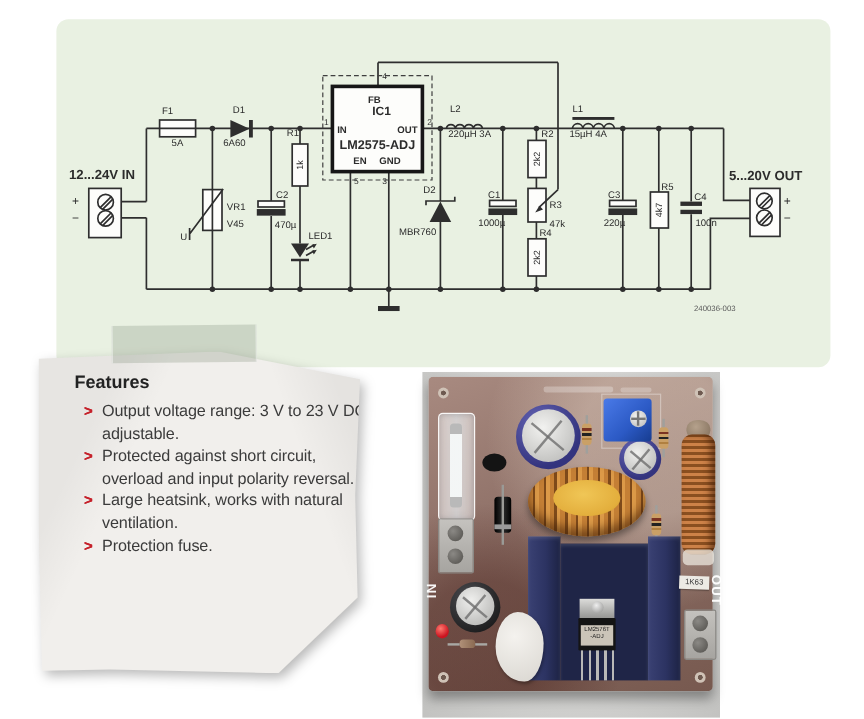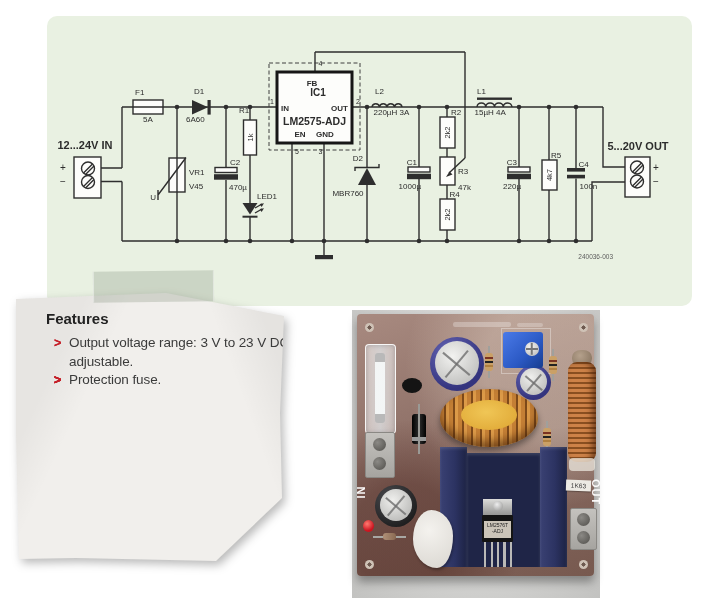--- a/index.html
+++ b/index.html
@@ -19,21 +19,21 @@
   .t8b{font-size:8px;font-weight:bold;}
   .t7{font-size:7px;}
   .t75{font-size:7.5px;}
   .t10b{font-size:10px;font-weight:bold;}
   .t105b{font-size:10.5px;font-weight:bold;}
   .t11b{font-size:11px;font-weight:bold;}
   .t10{font-size:10px;}
   .t65{font-size:6.5px;fill:#5c5c5c;}
 
   
-  .note-wrap{position:absolute;left:16px;top:293px;width:268px;height:268px;filter:drop-shadow(3px 4px 5px rgba(0,0,0,.28));z-index:2;}
+  .note-wrap{position:absolute;left:32px;top:293px;width:268px;height:268px;filter:drop-shadow(3px 4px 5px rgba(0,0,0,.28));z-index:2;}
   .note-paper{position:absolute;inset:0;background:
       linear-gradient(115deg,rgba(0,0,0,.045) 0 18%,rgba(255,255,255,0) 30%),
       linear-gradient(250deg,rgba(0,0,0,.05) 0 8%,rgba(255,255,255,0) 22%),
       var(--paper);
       clip-path:polygon(0px 6px,150px 0px,268px 23px,264px 120px,266px 205px,200px 268px,60px 265px,3px 266px,0px 140px);}
   .fold{position:absolute;left:0;top:0;width:268px;height:268px;background:linear-gradient(315deg,#d8d5cf 0%,#fbfaf7 55%,#ffffff 100%);clip-path:polygon(200px 268px,266px 205px,266px 268px);}
   .note-paper h3{margin:0;position:absolute;left:30px;top:17px;font-size:15px;color:#222;}
   .features-ul{list-style:none;margin:0;padding:0;position:absolute;left:38px;top:41px;width:245px;}
   .features-ul li{position:relative;padding-left:15px;font-size:13.5px;line-height:18.6px;color:#3b3b3b;letter-spacing:-.1px;}
   .chev{position:absolute;left:0;top:0;color:var(--bullet_red);font-weight:bold;font-size:12.5px;}
@@ -280,23 +280,23 @@
     </svg>
   </div>
 
   <div class="note-wrap">
     <div class="note-paper">
       <h3>Features</h3>
       <ul class="features-ul">
         <li><span class="chev">&gt;</span></li>
         <li><span class="chev">&gt;</span><span>Output voltage range: 3 V to 23 V DC, adjustable.</span></li>
         <li><span class="chev">&gt;</span></li>
+        <li><span class="chev">&gt;</span><span>Protected against short circuit, overload and input polarity reversal.</span></li>
         <li><span class="chev">&gt;</span></li>
-        <li><span class="chev">&gt;</span></li>
-        <li><span class="chev">&gt;</span></li>
+        <li><span class="chev">&gt;</span><span>Large heatsink, works with natural ventilation.</span></li>
         <li><span class="chev">&gt;</span></li>
         <li><span class="chev">&gt;</span><span>Protection fuse.</span></li>
       </ul>
       <div class="fold"></div>
     </div>
   </div>
   <div class="tape"></div>
 
   <div class="photo">
     <div class="board">

